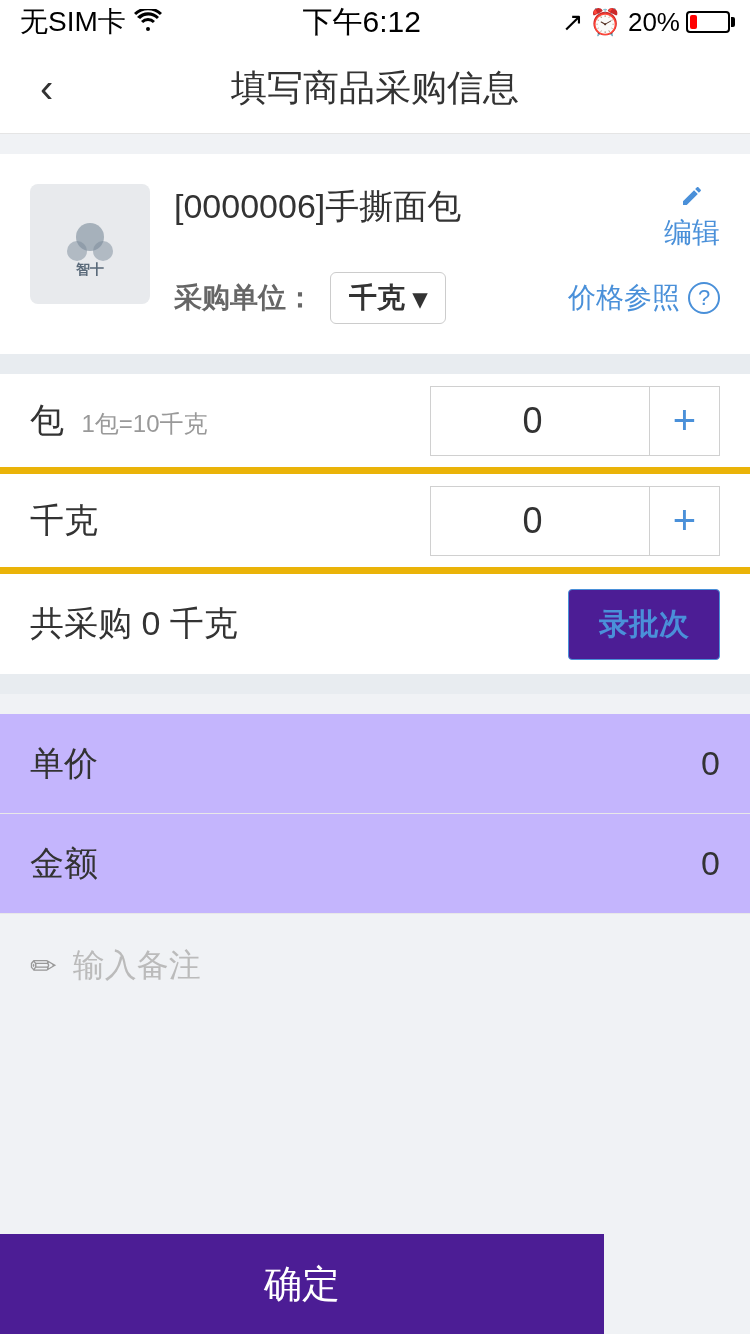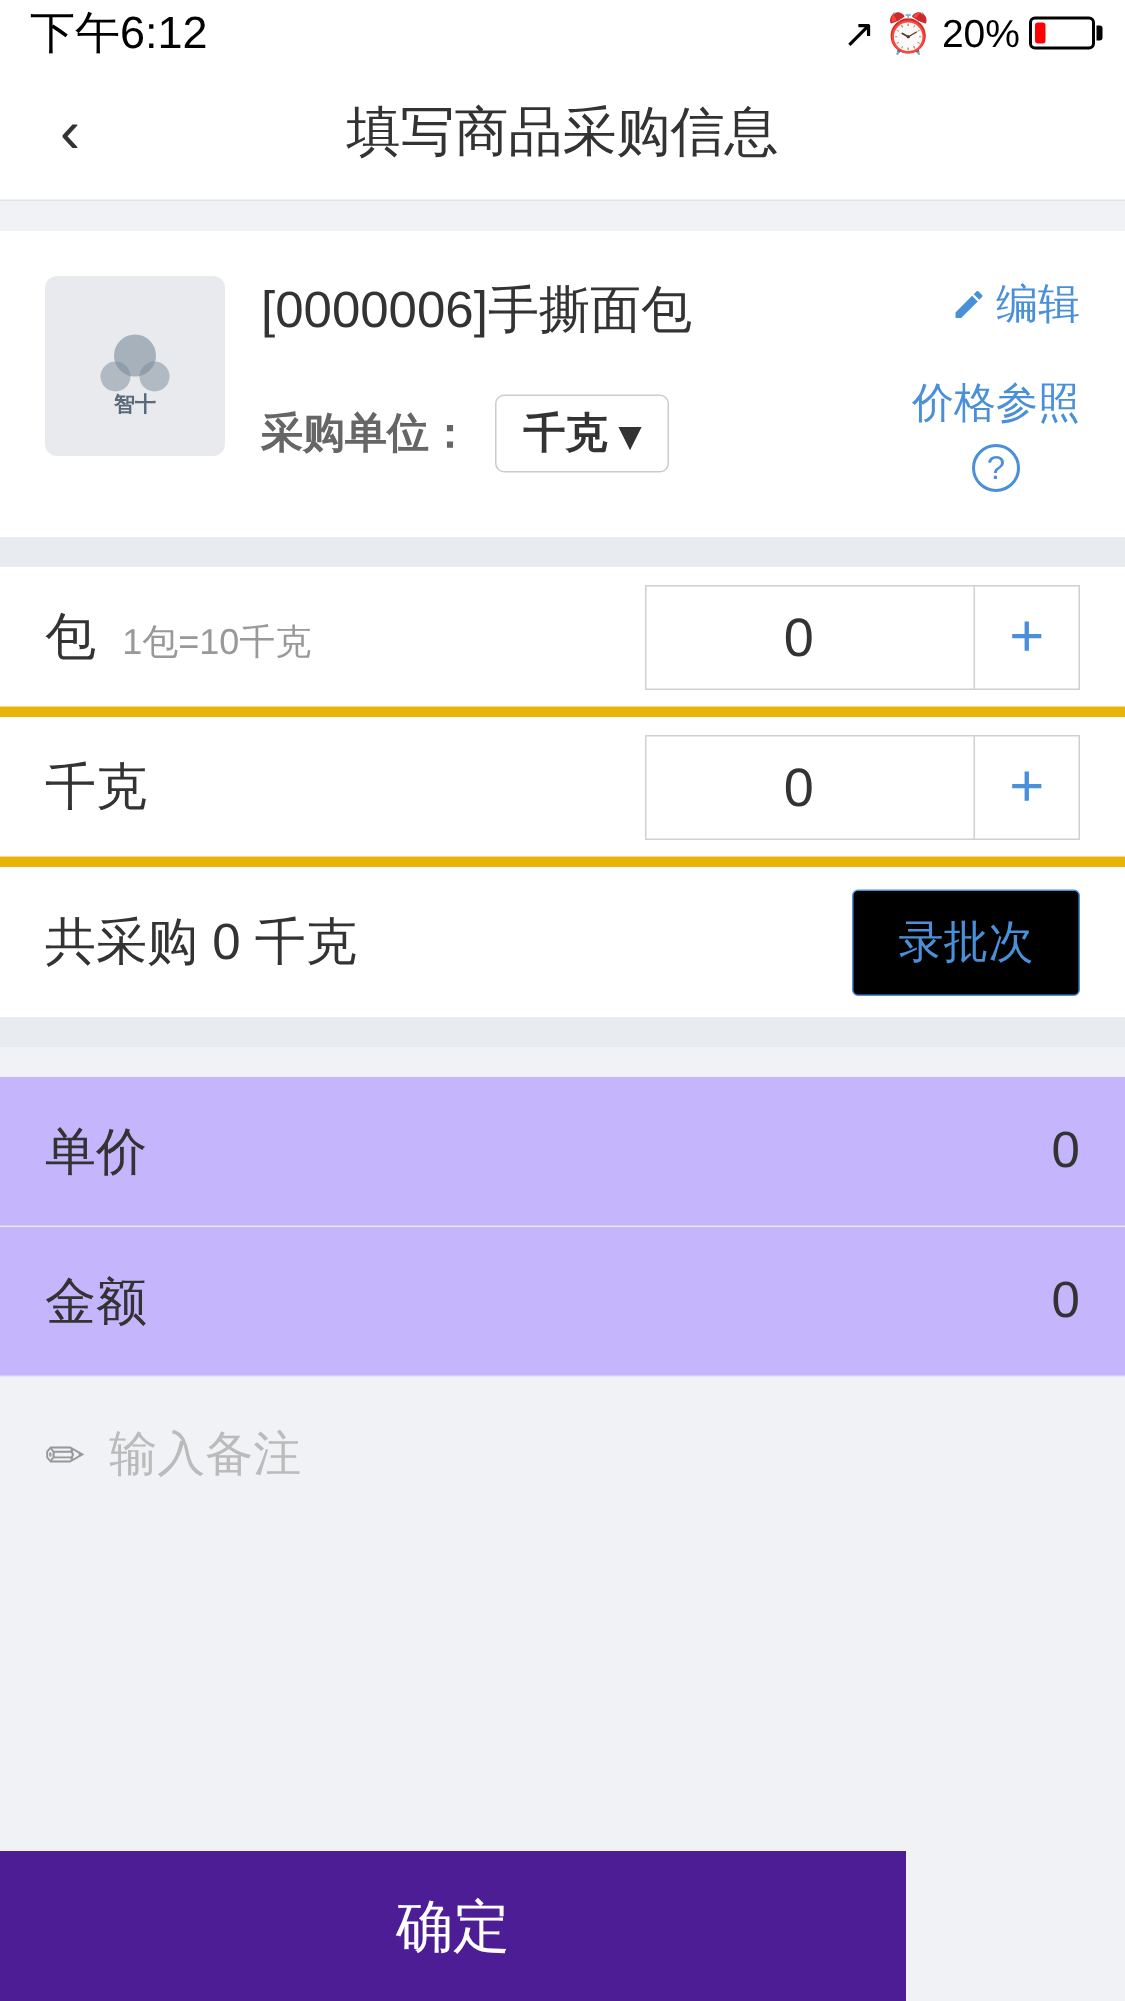--- a/index.html
+++ b/index.html
@@ -98,20 +98,21 @@
       color: #333;
       font-weight: 500;
     }
     .edit-btn {
       color: #4a90d9;
       font-size: 28px;
       display: flex;
       align-items: center;
       gap: 6px;
       cursor: pointer;
+      flex-direction: column;
     }
     .purchase-unit-row {
       display: flex;
       align-items: center;
       justify-content: space-between;
     }
     .purchase-unit-label { font-size: 28px; color: #666; }
     .unit-selector {
       display: flex;
       align-items: center;
@@ -124,21 +125,20 @@
       gap: 8px;
       margin-left: 16px;
     }
     .price-ref {
       color: #4a90d9;
       font-size: 28px;
       display: flex;
       align-items: center;
       gap: 8px;
       cursor: pointer;
-      flex-direction: column;
     }
     .help-circle {
       width: 32px; height: 32px; border: 2px solid #4a90d9; border-radius: 50%;
       display: inline-flex; align-items: center; justify-content: center;
       font-size: 22px; color: #4a90d9;
     }
 
     
     .section-divider {
       height: 20px;
@@ -204,25 +204,26 @@
       height: 100px;
       background: #fff;
     }
     .summary-text {
       font-size: 34px;
       color: #333;
     }
     .record-btn {
       border: 1px solid #4a90d9;
       color: #4a90d9;
-      background: #000000;
+      background: #4c1d95;
       padding: 14px 30px;
       font-size: 30px;
       border-radius: 4px;
       cursor: pointer;
+      font-weight: bold;
     }
 
     
     .info-section {
       background: #c4b5fd;
       margin-top: 20px;
     }
     .info-row {
       display: flex;
       align-items: center;
@@ -275,20 +276,28 @@
     .page-wrapper {
       padding-bottom: 100px;
     }
   </style>
 </head>
 <body>
 
 <div class="page-wrapper">
 
   <div class="status-bar">
+    <div class="status-left">
+      <span>无SIM卡</span>
+      <span>
+        <svg width="28" height="22" viewBox="0 0 28 22">
+            <path d="M14 18a2 2 0 1 1 0 4 2 2 0 0 1 0-4zm-7-6a9.9 9.9 0 0 1 14 0l-2.1 2.1a7 7 0 0 0-9.8 0L7 12zm-4-4A15 15 0 0 1 25 8l-2.1 2.1A12 12 0 0 0 6.1 10L3 8zm-3-4A20 20 0 0 1 28 4l-2.1 2.1A17 17 0 0 0 2.1 6L0 4z" fill="#000"></path>
+          </svg>
+      </span>
+    </div>
     <div class="status-center">下午6:12</div>
     <div class="status-right">
       <span>↗</span>
       <span>⏰</span>
       <span>20%</span>
       <span class="battery-icon">
         <span class="battery-fill"></span>
       </span>
     </div>
   </div>

